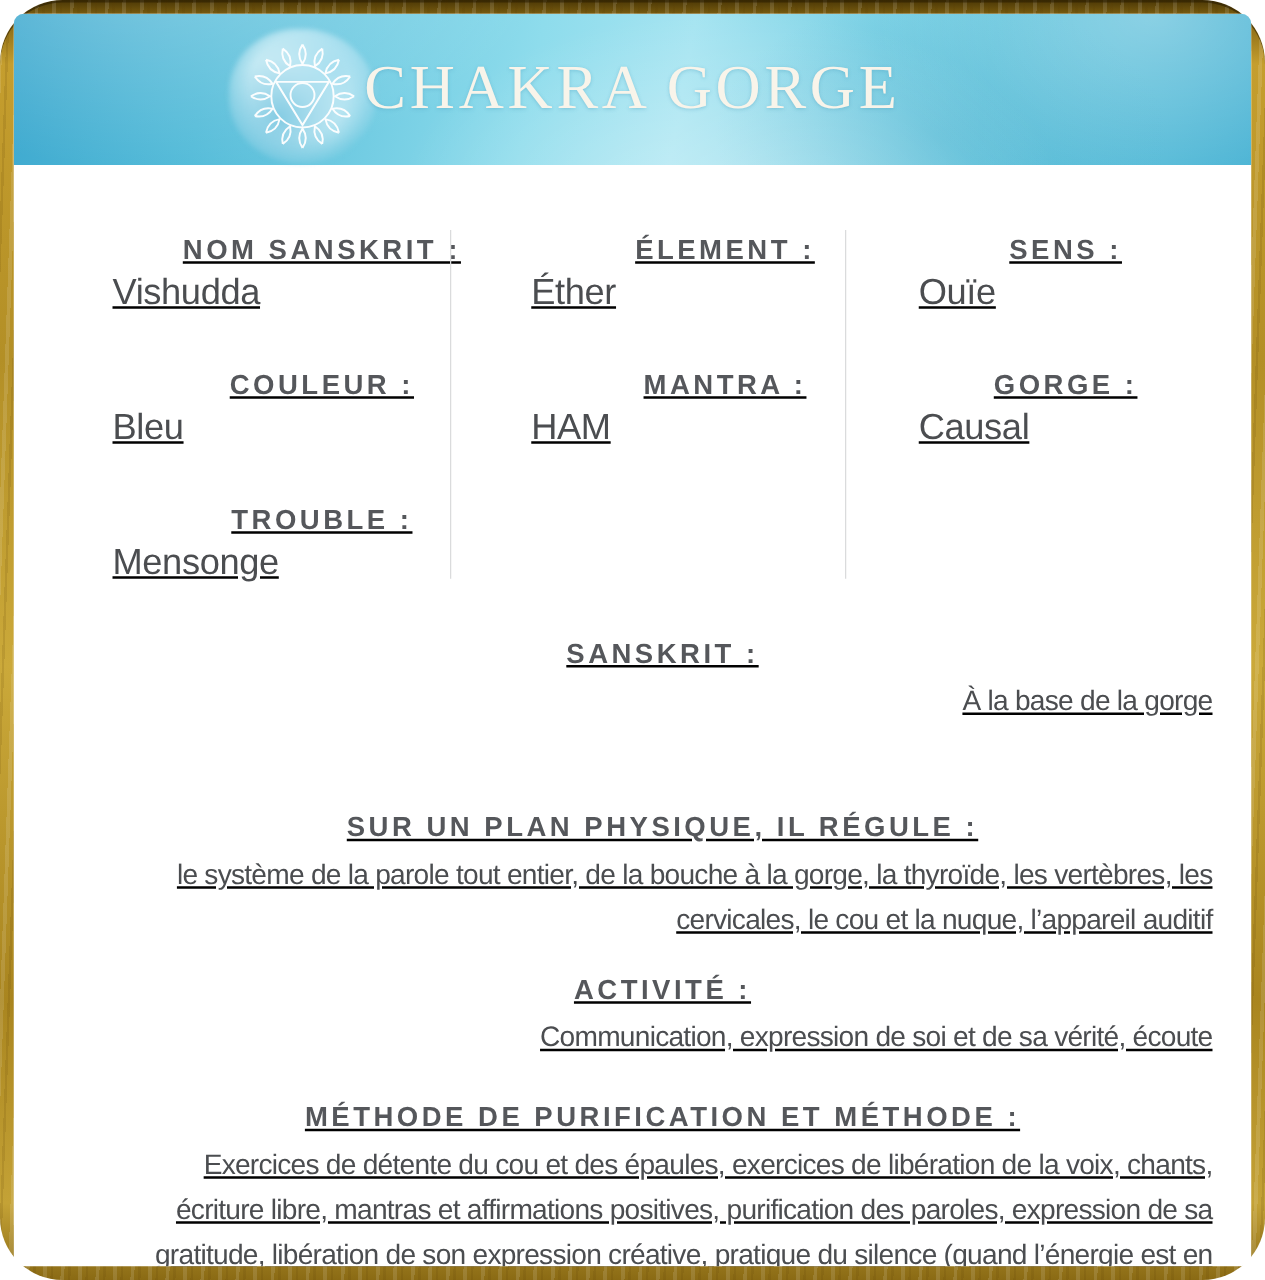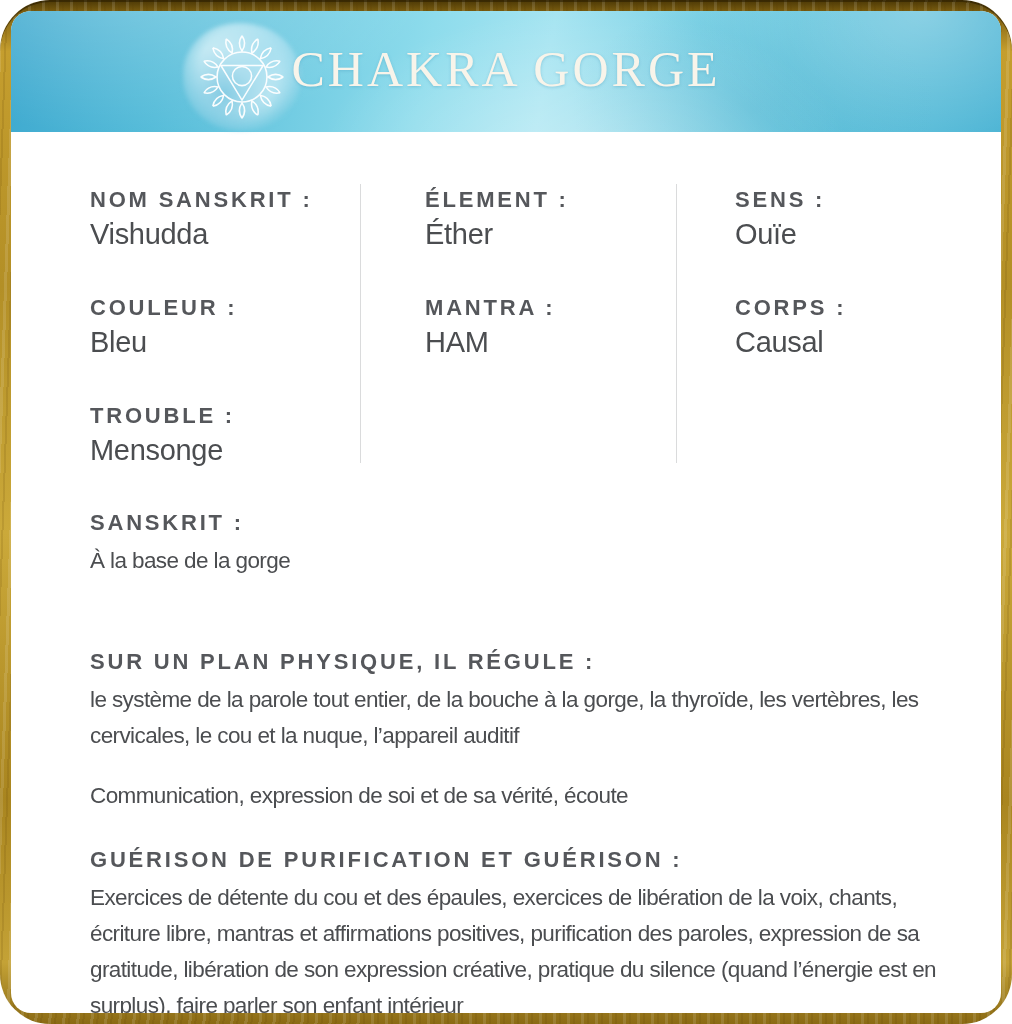--- a/index.html
+++ b/index.html
@@ -9,21 +9,21 @@
   .frame{
     position:absolute;inset:0;border-radius:50px;
     background:
       repeating-linear-gradient(92deg,
         rgba(255,255,255,0.12) 0 3px, rgba(255,255,255,0) 3px 6px,
         rgba(90,60,0,0.14) 6px 8px, rgba(255,255,255,0) 8px 14px),
       linear-gradient(180deg,#4a3706 0%,#7d5f10 1.2%,#c59e2e 5%,#b38f26 28%,#cba93a 52%,#a9851f 78%,#c4a236 94%,#8a6a14 100%);
     box-shadow:inset 0 2px 0 rgba(40,28,0,0.55);
   }
   .card{
-    position:absolute;inset:11px;border-radius:20px;background:#ffffff;overflow:hidden;
+    position:absolute;inset:11px;border-radius:8px;background:#ffffff;overflow:hidden;text-decoration:underline;
   }
 
   
   .header{
     position:relative;height:121px;
     background:linear-gradient(100deg,#3ea9cf 0%,#55bcd9 16%,#8edcec 42%,#a5e4f1 54%,#62c5dd 78%,#47b2d3 100%);
   }
   .header::before{
     content:"";position:absolute;inset:0;
     background:
@@ -53,34 +53,35 @@
   .content{padding:0 31px 0 79px;}
   .fields-grid{
     position:relative;margin-top:54px;
     display:grid;grid-template-columns:335px 310px 1fr;grid-row-gap:45px;
   }
   .vdiv{position:absolute;top:-2px;bottom:2px;width:1px;background:#dadbdc;}
   .vdiv1{left:270px;}
   .vdiv2{left:586px;}
 
   .flabel,.slabel{
-    font-size:22px;line-height:28px;font-weight:700;color:#55575b;letter-spacing:2.8px;
+    font-size:22px;line-height:28px;font-weight:700;color:#55575b;letter-spacing:2.8px;text-align:center;
   }
   .fvalue{
     margin-top:5px;font-size:29px;line-height:30px;color:#4b4d50;letter-spacing:-0.3px;
   }
   .field{height:63px;}
 
   .section{margin-top:44px;}
   .s-regule{margin-top:69px;}
   .s-activite{margin-top:24px;}
   .s-methode{margin-top:32px;}
   .sbody{
     margin-top:6px;font-size:22.5px;line-height:36px;color:#4b4d50;letter-spacing:-0.6px;
     max-width:892px;
+    text-align:right;
   }
 </style>
 </head>
 <body>
 
 <div class="frame">
   <div class="card">
 
     <div class="header">
       <div class="chakra-wrap">
@@ -132,43 +133,44 @@
         </div>
         <div class="field">
           <div class="flabel">COULEUR :</div>
           <div class="fvalue">Bleu</div>
         </div>
         <div class="field">
           <div class="flabel">MANTRA :</div>
           <div class="fvalue">HAM</div>
         </div>
         <div class="field">
-          <div class="flabel">CORPS :</div>
+          <div class="flabel">GORGE :</div>
           <div class="fvalue">Causal</div>
         </div>
         <div class="field">
           <div class="flabel">TROUBLE :</div>
           <div class="fvalue">Mensonge</div>
         </div>
       </div>
 
       <div class="section s-position">
         <div class="slabel">SANSKRIT :</div>
         <div class="sbody">À la base de la gorge</div>
       </div>
 
       <div class="section s-regule">
         <div class="slabel">SUR UN PLAN PHYSIQUE, IL RÉGULE :</div>
         <div class="sbody">le système de la parole tout entier, de la bouche à la gorge, la thyroïde, les vertèbres, les cervicales, le cou et la nuque, l’appareil auditif</div>
       </div>
 
       <div class="section s-activite">
+        <div class="slabel">ACTIVITÉ :</div>
         <div class="sbody">Communication, expression de soi et de sa vérité, écoute</div>
       </div>
 
       <div class="section s-methode">
-        <div class="slabel">GUÉRISON DE PURIFICATION ET GUÉRISON :</div>
+        <div class="slabel">MÉTHODE DE PURIFICATION ET MÉTHODE :</div>
         <div class="sbody">Exercices de détente du cou et des épaules, exercices de libération de la voix, chants, écriture libre, mantras et affirmations positives, purification des paroles, expression de sa gratitude, libération de son expression créative, pratique du silence (quand l’énergie est en surplus), faire parler son enfant intérieur</div>
       </div>
 
     </div>
   </div>
 </div>
 
 </body></html>

